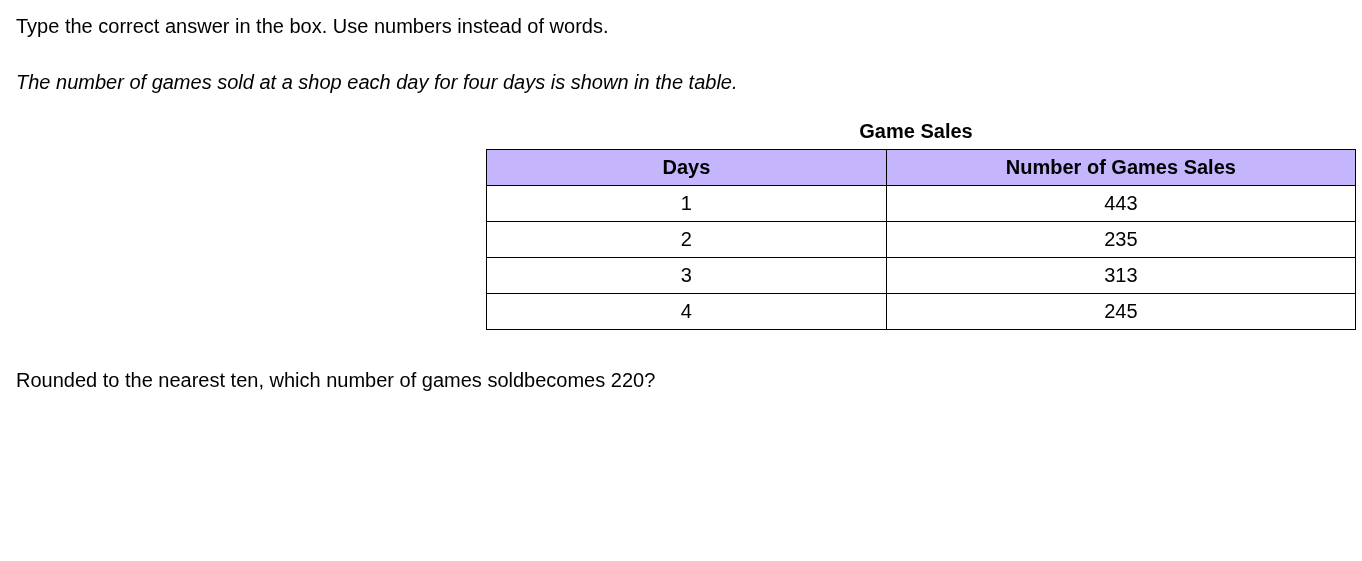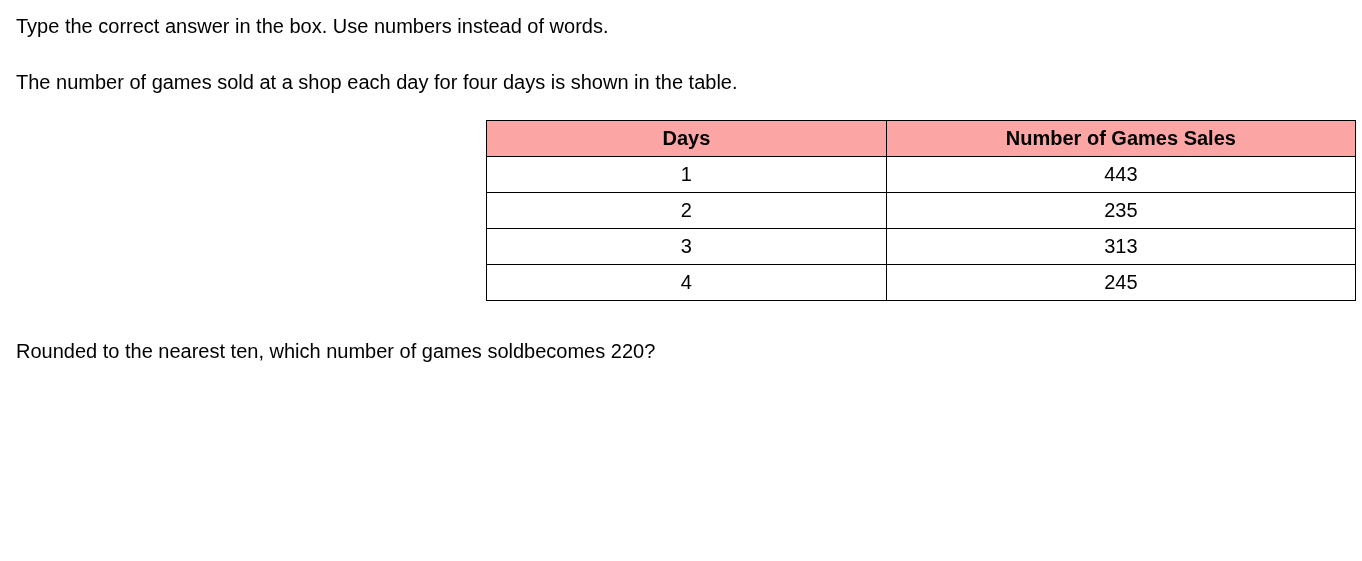--- a/index.html
+++ b/index.html
@@ -15,20 +15,21 @@
       padding: 12px 16px;
       width: 1362px;
     }
     .instruction {
       margin-bottom: 28px;
       line-height: 1.4;
     }
     .context {
       margin-bottom: 24px;
       line-height: 1.4;
+      font-style: italic;
     }
     .table-wrap {
       margin-left: 470px;
       margin-bottom: 36px;
     }
     .table-title {
       font-weight: bold;
       text-align: center;
       margin-bottom: 6px;
       font-size: 20px;
@@ -37,41 +38,42 @@
       border-collapse: collapse;
       width: 870px;
     }
     th, td {
       border: 1px solid #000;
       text-align: center;
       padding: 6px 0;
       font-size: 20px;
     }
     th {
-      background: #fca5a5;
+      background: #c4b5fd;
       font-weight: bold;
     }
     th:first-child {
       width: 46%;
     }
     th:last-child {
       width: 54%;
     }
     .question {
       line-height: 1.4;
     }
   </style>
 </head>
 <body>
 
 <p class="instruction">Type the correct answer in the box. Use numbers instead of words.</p>
 
 <p class="context">The number of games sold at a shop each day for four days is shown in the table.</p>
 
 <div class="table-wrap">
+  <div class="table-title">Game Sales</div>
   <table>
     <thead>
       <tr>
         <th>Days</th>
         <th>Number of Games Sales</th>
       </tr>
     </thead>
     <tbody>
       <tr>
         <td>1</td>

